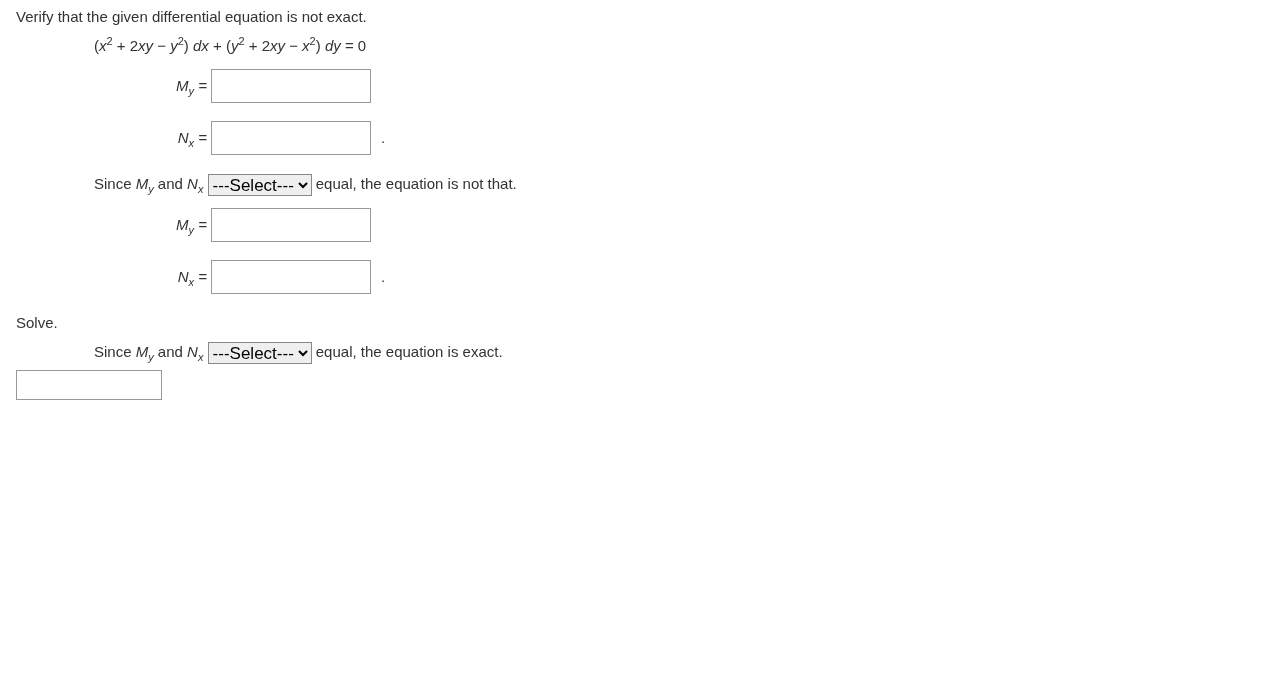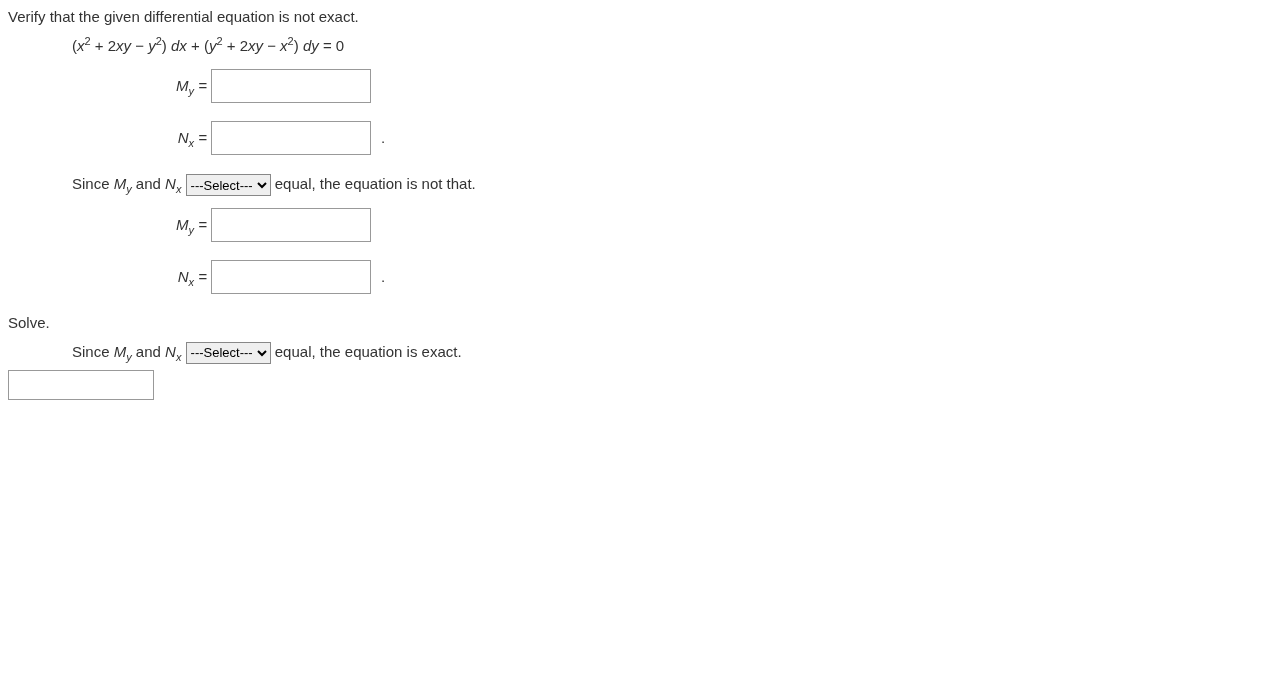--- a/index.html
+++ b/index.html
@@ -10,44 +10,44 @@
     padding: 0;
     width: 1281px;
     line-height: 1.5;
   }
   .content {
     padding: 0;
   }
   .line {
     margin: 6px 0;
   }
-  .indent1 { padding-left: 72px; }
+  .indent1 { padding-left: 94px; }
   .indent2 { padding-left: 165px; }
-  .noindent { padding-left: 8px; }
+  .noindent { padding-left: 16px; }
   .italic { font-style: italic; }
   sup { font-size: 11px; vertical-align: super; line-height: 0; }
   sub { font-size: 11px; vertical-align: sub; line-height: 0; }
   input.answer-box {
     border: 1px solid #999;
     height: 28px;
     width: 150px;
     font-size: 14px;
     padding: 2px 4px;
     vertical-align: middle;
   }
   input.final-box {
     border: 1px solid #999;
     height: 24px;
     width: 136px;
     font-size: 14px;
     padding: 2px 4px;
   }
   select.sel {
     font-family: Arial, sans-serif;
-    font-size: 13px;
+    font-size: 17px;
     border: 1px solid #888;
     background: #efefef;
     height: 22px;
     vertical-align: middle;
   }
   .eq-row {
     display: flex;
     align-items: center;
     gap: 4px;
     margin: 12px 0 18px 0;

